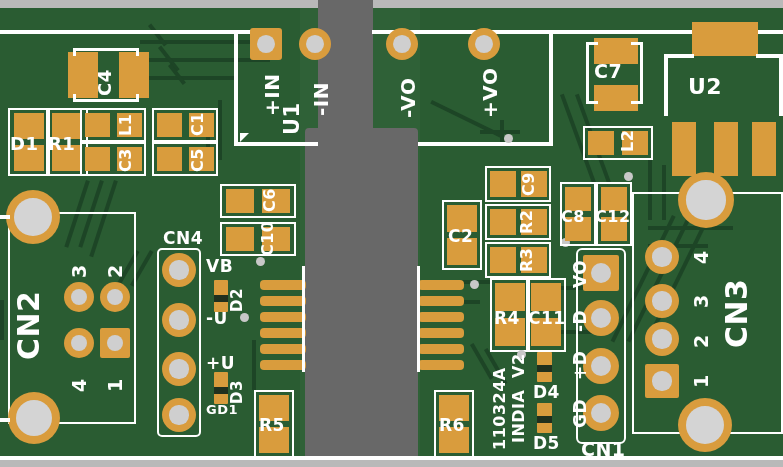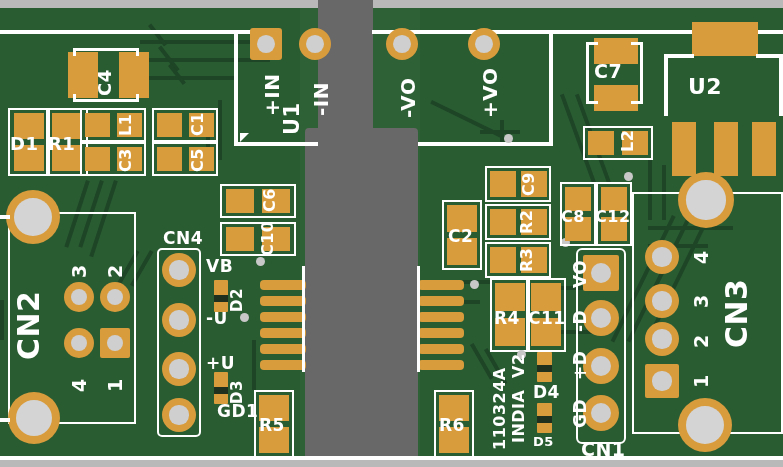--- a/index.html
+++ b/index.html
@@ -281,21 +281,21 @@
   </div>
   <div class="th" style="left:162px;top:398px;width:34px;height:34px;">
     <div class="drill"></div>
   </div>
   <div class="silk" style="left:157px;top:248px;width:44px;height:189px;border-radius:5px;"></div>
 
   <div class="silk-text" style="left:163px;top:230px;font-size:17px;">CN4</div>
   <div class="silk-text" style="left:206px;top:258px;font-size:17px;">VB</div>
   <div class="silk-text" style="left:206px;top:310px;font-size:17px;">-U</div>
   <div class="silk-text" style="left:206px;top:355px;font-size:17px;">+U</div>
-  <div class="silk-text" style="left:217px;top:403px;font-size:17px;">GD1</div>
+  <div class="silk-text" style="left:206px;top:403px;font-size:13px;">GD1</div>
 
   <div class="diode" style="left:214px;top:280px;width:14px;height:32px;">
     <div class="band" style="top:46%;"></div>
   </div>
   <div class="silk-text rot90" style="left:230px;top:312px;font-size:15px;">D2</div>
   <div class="via" style="left:240px;top:313px;width:9px;height:9px;"></div>
 
   <div class="diode" style="left:214px;top:372px;width:14px;height:32px;">
     <div class="band" style="top:46%;"></div>
   </div>
@@ -435,21 +435,21 @@
 
   <div class="diode" style="left:537px;top:352px;width:15px;height:30px;">
     <div class="band" style="top:44%;"></div>
   </div>
   <div class="silk-text" style="left:533px;top:384px;font-size:17px;">D4</div>
   <div class="via" style="left:517px;top:350px;width:9px;height:9px;"></div>
 
   <div class="diode" style="left:537px;top:403px;width:15px;height:30px;">
     <div class="band" style="top:44%;"></div>
   </div>
-  <div class="silk-text" style="left:533px;top:435px;font-size:13px;">D5</div>
+  <div class="silk-text" style="left:533px;top:435px;font-size:17px;">D5</div>
 
   <div class="silk-text rot90" style="left:492px;top:450px;font-size:16px;">110324A</div>
   <div class="silk-text rot90" style="left:511px;top:443px;font-size:16px;">INDIA</div>
   <div class="silk-text rot90" style="left:511px;top:378px;font-size:16px;">V2</div>
 
   <div class="mount" style="left:6px;top:190px;width:54px;height:54px;">
     <div class="drill"></div>
   </div>
   <div class="mount" style="left:8px;top:392px;width:52px;height:52px;">
     <div class="drill"></div>

